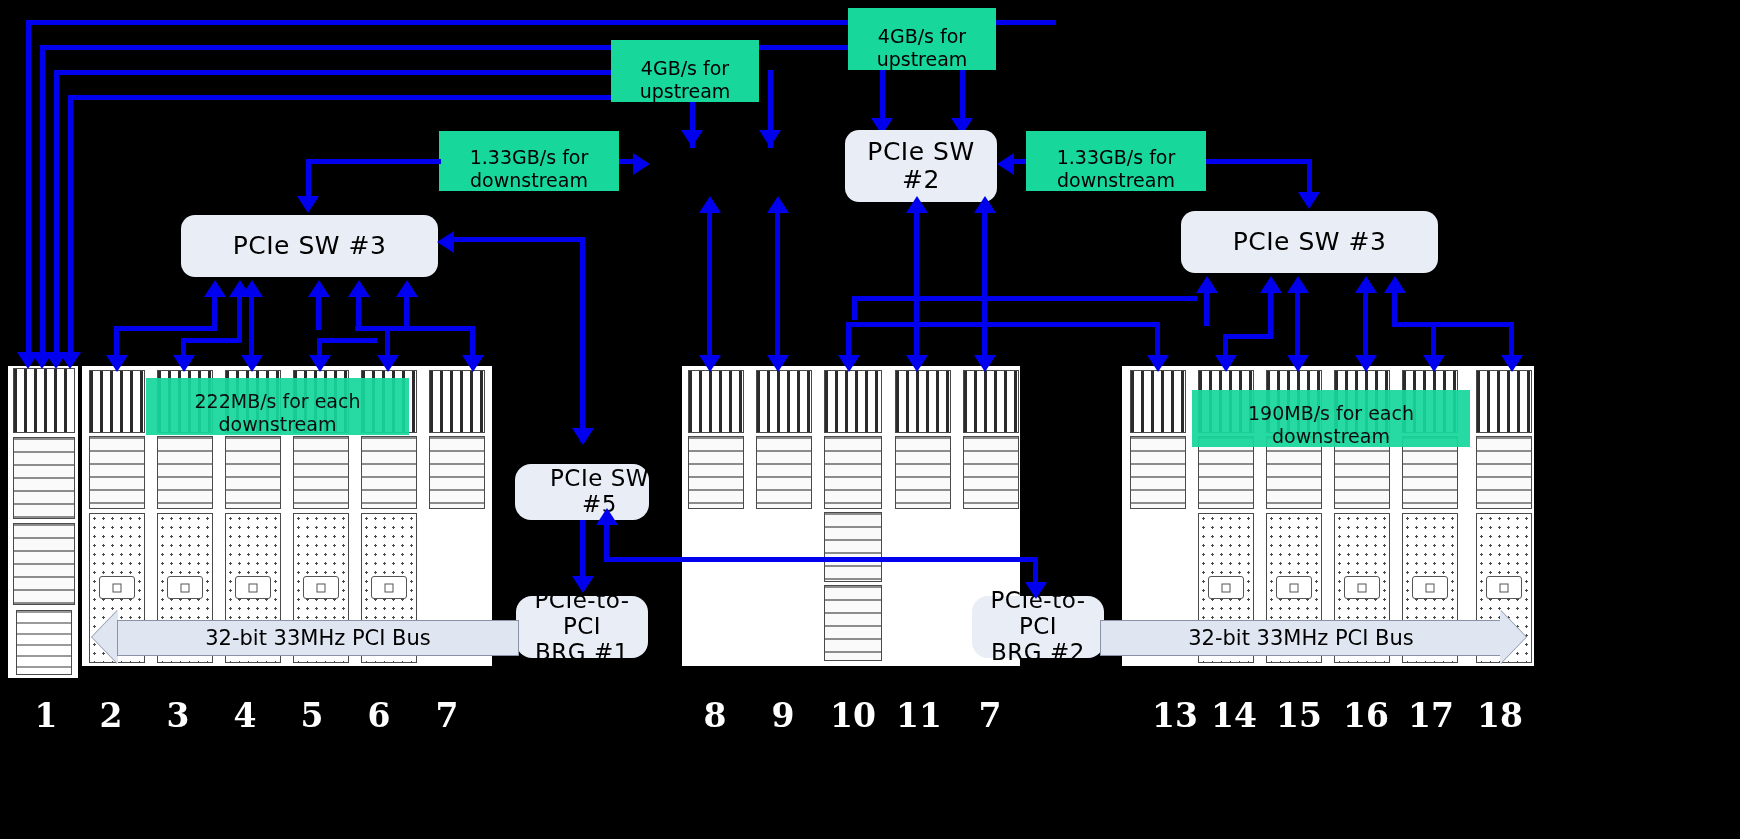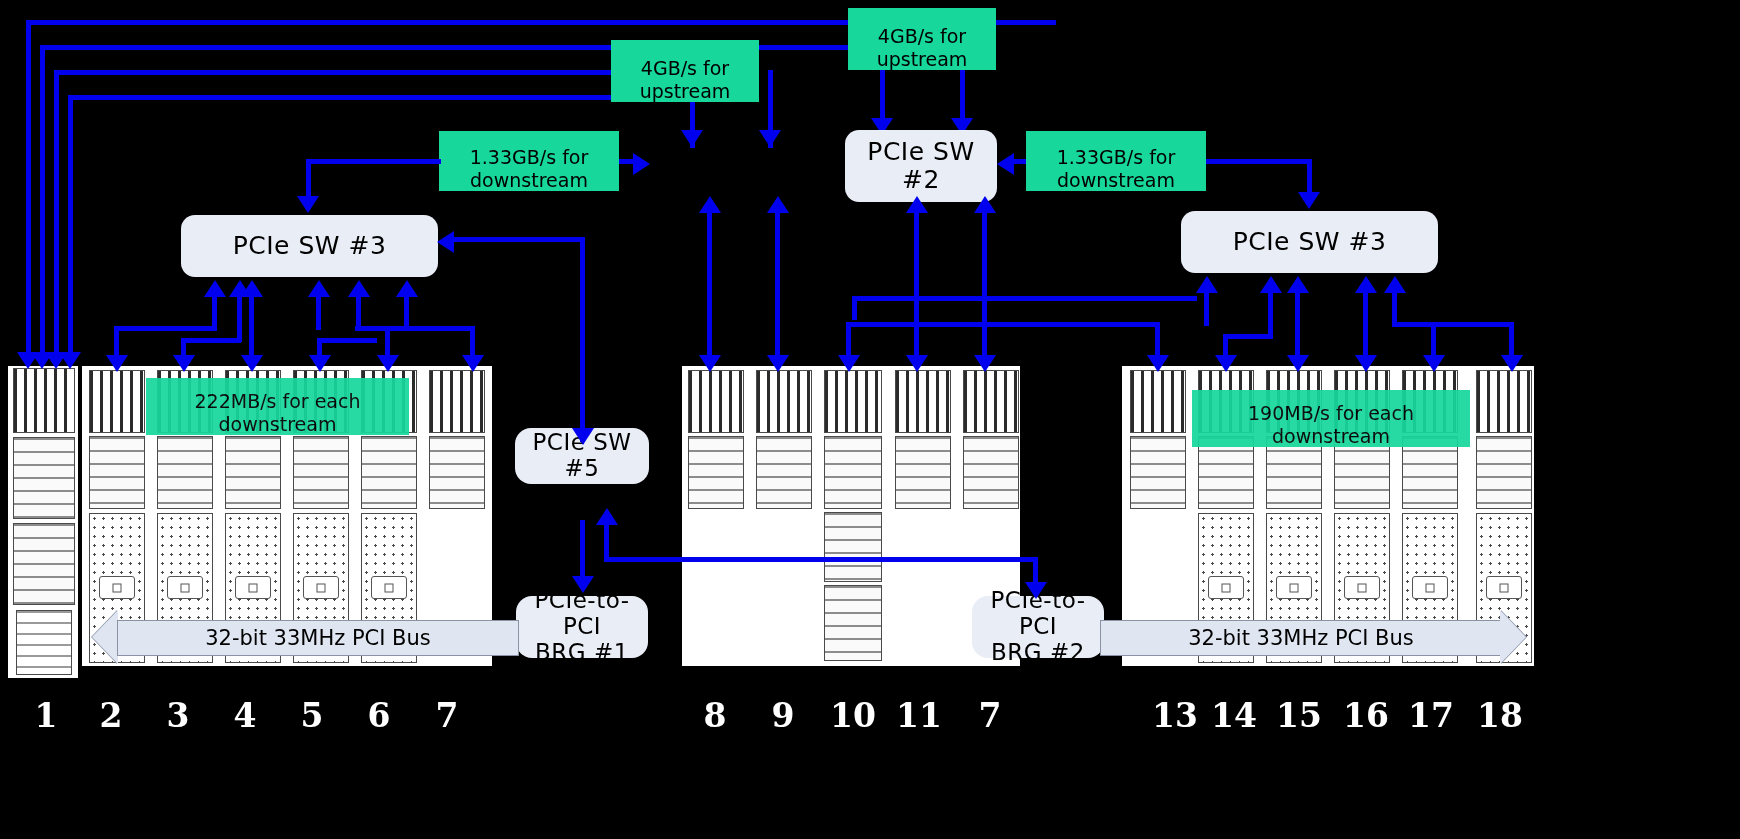--- a/index.html
+++ b/index.html
@@ -246,21 +246,21 @@
   </div>
 
   <div class="abs swbox" style="left:181px;top:215px;width:257px;height:62px;">
     <span>PCIe SW #3</span>
   </div>
 
   <div class="abs swbox" style="left:1181px;top:211px;width:257px;height:62px;">
     <span>PCIe SW #3</span>
   </div>
 
-  <div class="abs swbox small" style="left:515px;top:428px;width:134px;height:56px;">
+  <div class="abs swbox small" style="left:515px;top:464px;width:134px;height:56px;justify-content:flex-end;">
     <div><span>PCIe SW</span><br>
          <span>#5</span></div>
   </div>
 
   <div class="abs swbox small" style="left:516px;top:596px;width:132px;height:62px;">
     <div><span>PCIe-to-PCI</span><br>
          <span>BRG #1</span></div>
   </div>
 
   <div class="abs swbox small" style="left:972px;top:596px;width:132px;height:62px;">

